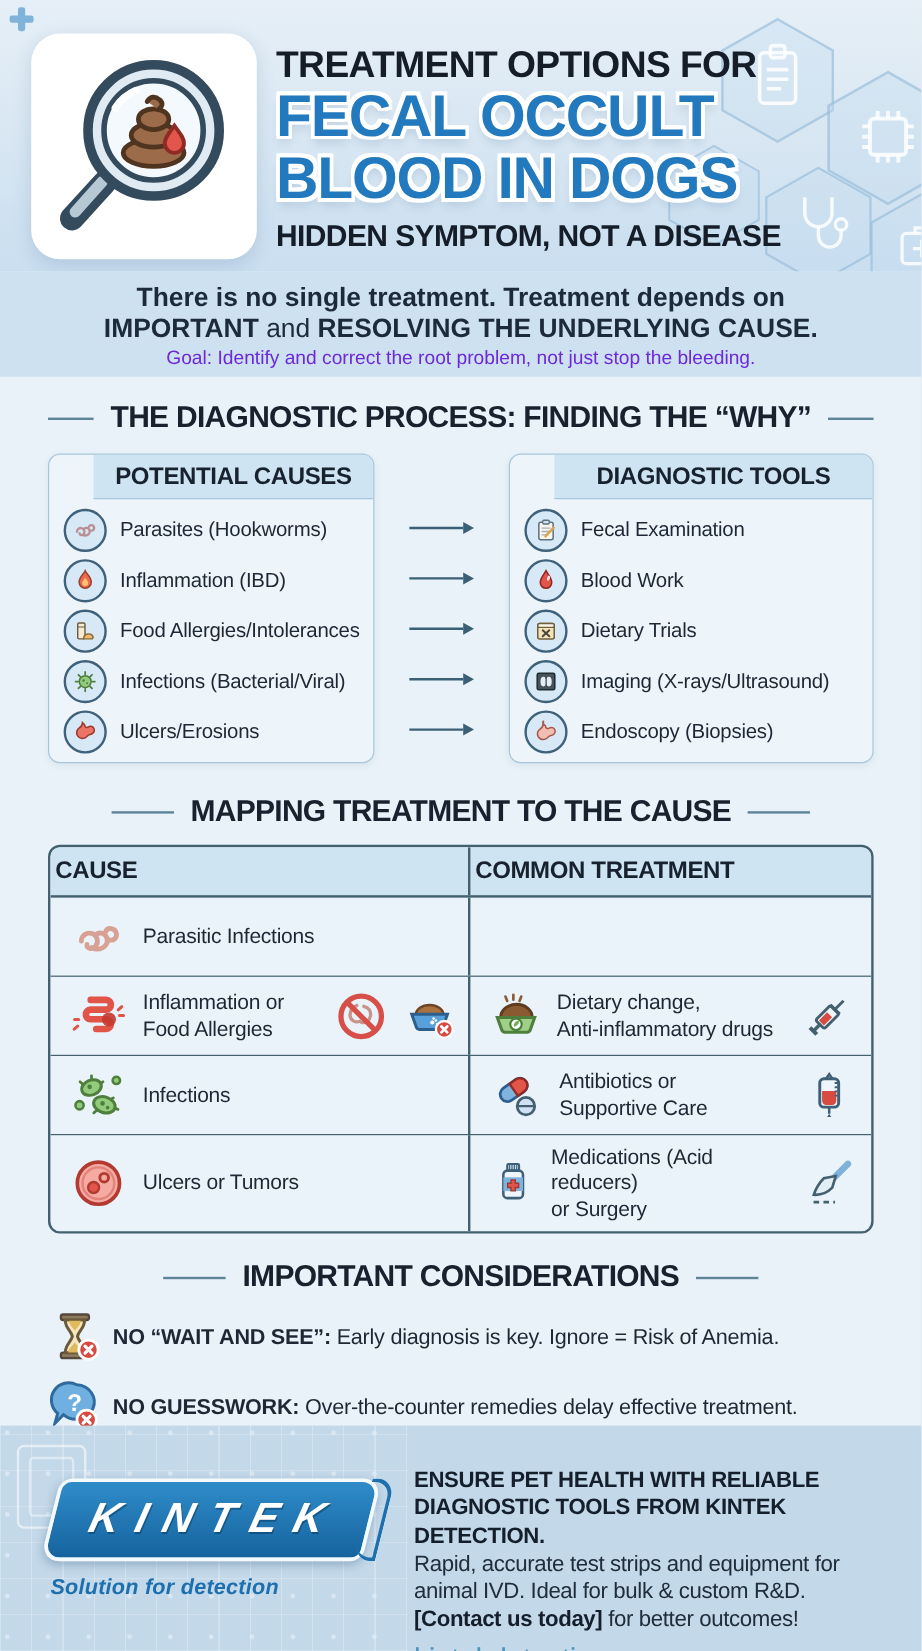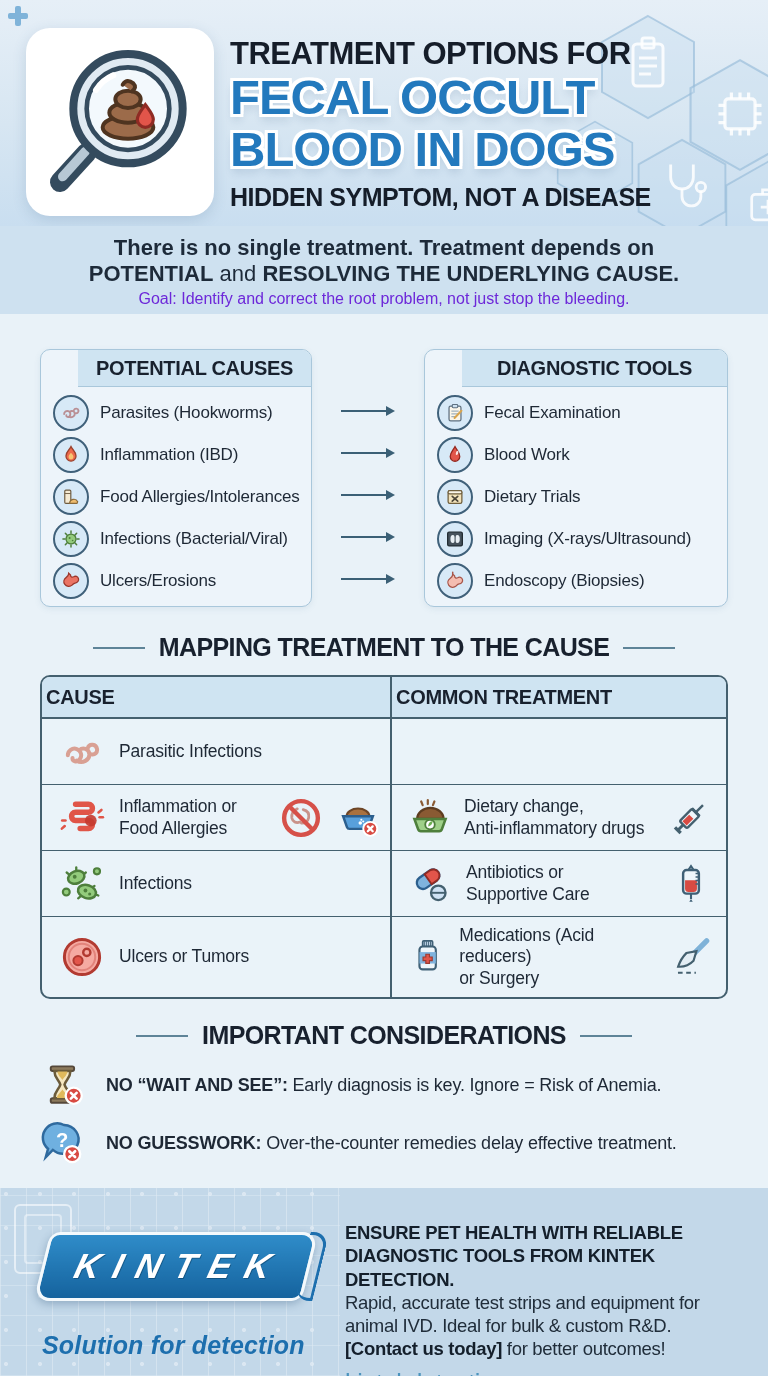--- a/index.html
+++ b/index.html
@@ -70,21 +70,21 @@
                     text-align:left; color:#18212e; }
   .map-body { border-bottom:1.5px solid #44606f; min-height:66px; }
   .map-body:last-child { border-bottom:none; }
   .cell-l { border-right:2px solid #44606f; display:flex; align-items:center; gap:13px; padding:8px 10px 8px 16px; }
   .cell-r { display:flex; align-items:center; gap:12px; padding:8px 14px 8px 16px; }
   .map-text { font-size:17.5px; font-weight:500; color:#1e2835; line-height:1.22; letter-spacing:-0.2px; }
   .push-right { margin-left:auto; }
 
   
   .considerations { padding:22px 40px 0 40px; }
-  .cons-item { display:flex; align-items:center; gap:20px; margin-top:12px; min-height:44px; }
+  .cons-item { display:flex; align-items:center; gap:8px; margin-top:12px; min-height:44px; }
   .cons-text { font-size:18px; color:#1e2835; letter-spacing:-0.2px; }
   .cons-text b { font-weight:800; }
 
   
   .footer { position:absolute; left:0; right:0; bottom:0; height:188px; background:#c3d8e9; overflow:hidden; }
   .footer::before { content:""; position:absolute; inset:0; width:340px; opacity:.5;
     background-image:
       repeating-linear-gradient(90deg, rgba(255,255,255,.55) 0 1px, transparent 1px 26px),
       repeating-linear-gradient(0deg, rgba(255,255,255,.45) 0 1px, transparent 1px 30px),
       radial-gradient(circle at 6px 6px, rgba(255,255,255,.8) 1.6px, transparent 2.4px);
@@ -94,21 +94,21 @@
   .chip-deco::after { content:""; position:absolute; inset:8px; border:2px solid rgba(255,255,255,.55); border-radius:4px; }
   .logo-wrap { position:absolute; left:42px; top:44px; width:280px; }
   .logo-box { position:relative; display:inline-block; transform:skewX(-14deg);
               background:linear-gradient(180deg,#2f8cc9 0%,#15639e 100%);
               border:3px solid #f4f9fc; border-radius:10px 16px 10px 16px;
               padding:11px 24px 12px 30px; box-shadow:0 3px 8px rgba(30,70,110,.3); }
   .logo-box::after { content:""; position:absolute; top:-3px; bottom:-3px; right:-14px; width:16px;
               border:3px solid #1d6fae; border-left:none; border-radius:0 16px 0 16px; }
   .logo-text { font-size:35px; font-weight:800; font-style:italic; color:#ffffff; letter-spacing:13px;
                text-shadow:1px 1px 0 rgba(0,40,70,.4); white-space:nowrap; }
-  .tagline { margin-top:30px; font-size:25px; font-weight:800; font-style:italic; color:#1d6fae; letter-spacing:0.2px; }
+  .tagline { margin-top:11px; font-size:18px; font-weight:800; font-style:italic; color:#1d6fae; letter-spacing:0.2px; }
   .footer-text { position:absolute; left:345px; top:33px; width:402px; }
   .f-heading { font-size:18.5px; font-weight:800; color:#141f2b; line-height:1.26; letter-spacing:-0.3px; }
   .f-body { font-size:18.5px; font-weight:400; color:#202d3a; line-height:1.26; letter-spacing:-0.3px; }
   .f-cta b { font-weight:800; color:#141f2b; }
   .f-site { margin-top:8px; font-size:25px; color:#4a93bd; letter-spacing:-0.3px; }
 </style>
 </head>
 <body>
 
 <div class="page">
@@ -163,25 +163,30 @@
       <div class="big-title">
         <div>FECAL OCCULT</div>
         <div>BLOOD IN DOGS</div>
       </div>
       <div class="sub-title">HIDDEN SYMPTOM, NOT A DISEASE</div>
     </div>
   </header>
 
   <div class="banner">
     <div class="banner-l1">There is no single treatment. Treatment depends on</div>
-    <div class="banner-l2"><b>POTENTIAL</b><span> and </span><b>RESOLVING THE UNDERLYING CAUSE.</b></div>
+    <div class="banner-l2"><b>IMPORTANT</b><span> and </span><b>RESOLVING THE UNDERLYING CAUSE.</b></div>
     <div class="banner-goal">Goal: Identify and correct the root problem, not just stop the bleeding.</div>
   </div>
 
   <section class="diagnostic">
+    <div class="sec-title">
+      <span class="sec-line"></span>
+      <h2>THE DIAGNOSTIC PROCESS: FINDING THE “WHY”</h2>
+      <span class="sec-line"></span>
+    </div>
 
     <div class="diag-cols">
 
       <div class="panel causes">
         <div class="panel-head">POTENTIAL CAUSES</div>
         <ul>
           <li>
             <span class="circle-ico">
               <svg width="22" height="22" viewBox="0 0 24 24">
                   <path d="M4.5 13.2 a3.4 3.4 0 1 1 6 2.2 c-1.4 1.6 -3.8 1 -3.6 -.9 M9.6 16 c3 1.7 6.8 -.3 6.5 -3.4 -.2 -2.6 -3.3 -3.8 -5.3 -1.9 M15.3 8.8 c.8 -2.4 4.4 -2 4.8 .5 .3 1.9 -1.2 3.2 -2.8 2.9" fill="none" stroke="#b98f94" stroke-width="2.1" stroke-linecap="round"></path>

